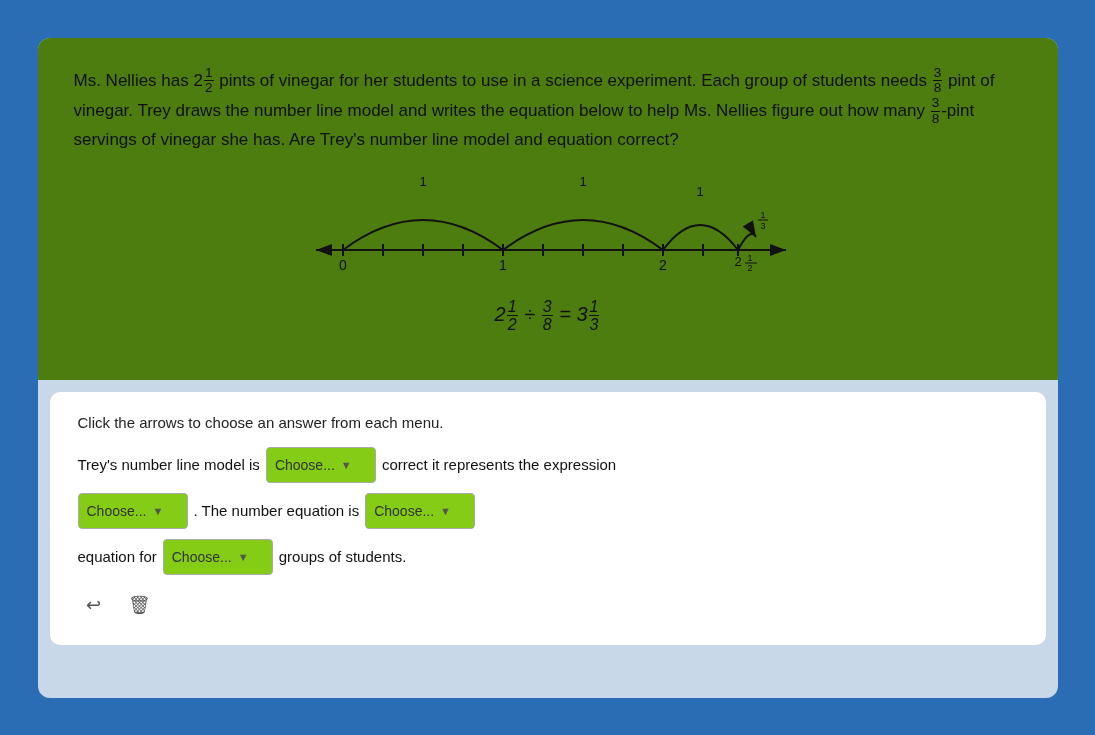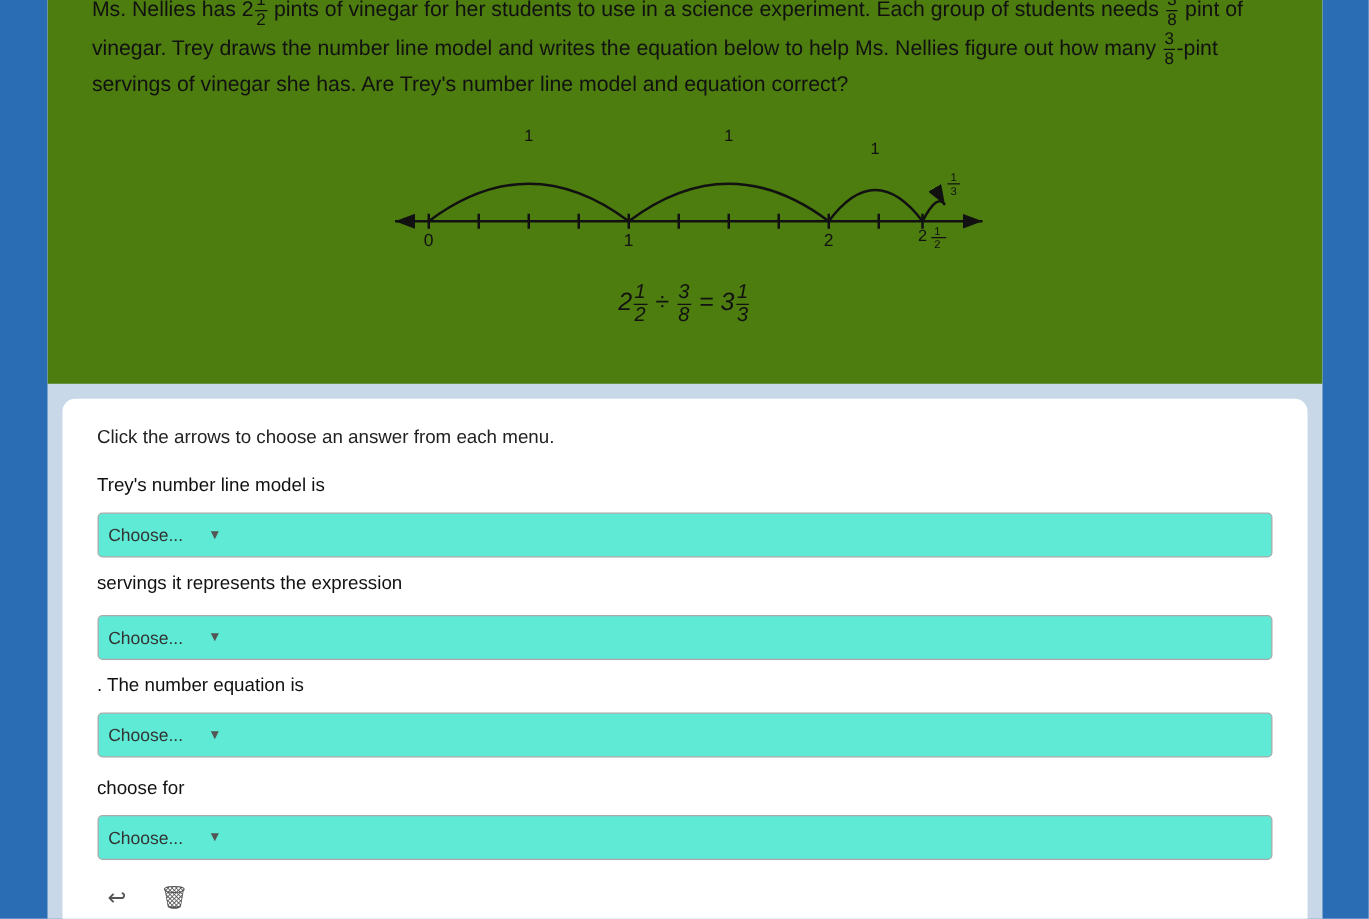--- a/index.html
+++ b/index.html
@@ -65,41 +65,40 @@
 
     .answer-instruction {
       font-size: 15px;
       color: #222;
       margin-bottom: 16px;
       font-weight: 400;
     }
 
     .answer-row {
       display: flex;
+      align-items: center;
       flex-wrap: wrap;
       gap: 6px;
       font-size: 15px;
       color: #111;
       margin-bottom: 10px;
       line-height: 2;
-      flex-direction: column;
     }
 
     .dropdown {
       display: inline-flex;
       align-items: center;
       border: 1.5px solid #aaa;
       border-radius: 4px;
-      background: #5eead4;
+      background: #84cc16;
       padding: 3px 4px 3px 8px;
       font-size: 14px;
       color: #333;
       cursor: pointer;
       min-width: 110px;
-      gap: 14px;
     }
 
     .dropdown .arrow {
       margin-left: 6px;
       font-size: 11px;
       color: #555;
     }
 
     .bottom-controls {
       display: flex;
@@ -224,41 +223,42 @@
 
   <div class="answer-section">
     <div class="answer-instruction">Click the arrows to choose an answer from each menu.</div>
 
     <div class="answer-row">
       <span>Trey's number line model is</span>
       <div class="dropdown">
         <span>Choose...</span>
         <span class="arrow">▼</span>
       </div>
-      <span>servings it represents the expression</span>
+      <span>correct it represents the expression</span>
     </div>
 
     <div class="answer-row">
       <div class="dropdown">
         <span>Choose...</span>
         <span class="arrow">▼</span>
       </div>
       <span>. The number equation is</span>
       <div class="dropdown">
         <span>Choose...</span>
         <span class="arrow">▼</span>
       </div>
     </div>
 
     <div class="answer-row">
-      <span>choose for</span>
-      <div class="dropdown">
-        <span>Choose...</span>
-        <span class="arrow">▼</span>
-      </div>
+      <span>equation for</span>
+      <div class="dropdown">
+        <span>Choose...</span>
+        <span class="arrow">▼</span>
+      </div>
+      <span>groups of students.</span>
     </div>
 
     <div class="bottom-controls">
       <div class="icon-btn">↩</div>
       <div class="icon-btn">🗑</div>
     </div>
   </div>
 </div>
 
 </body></html>

